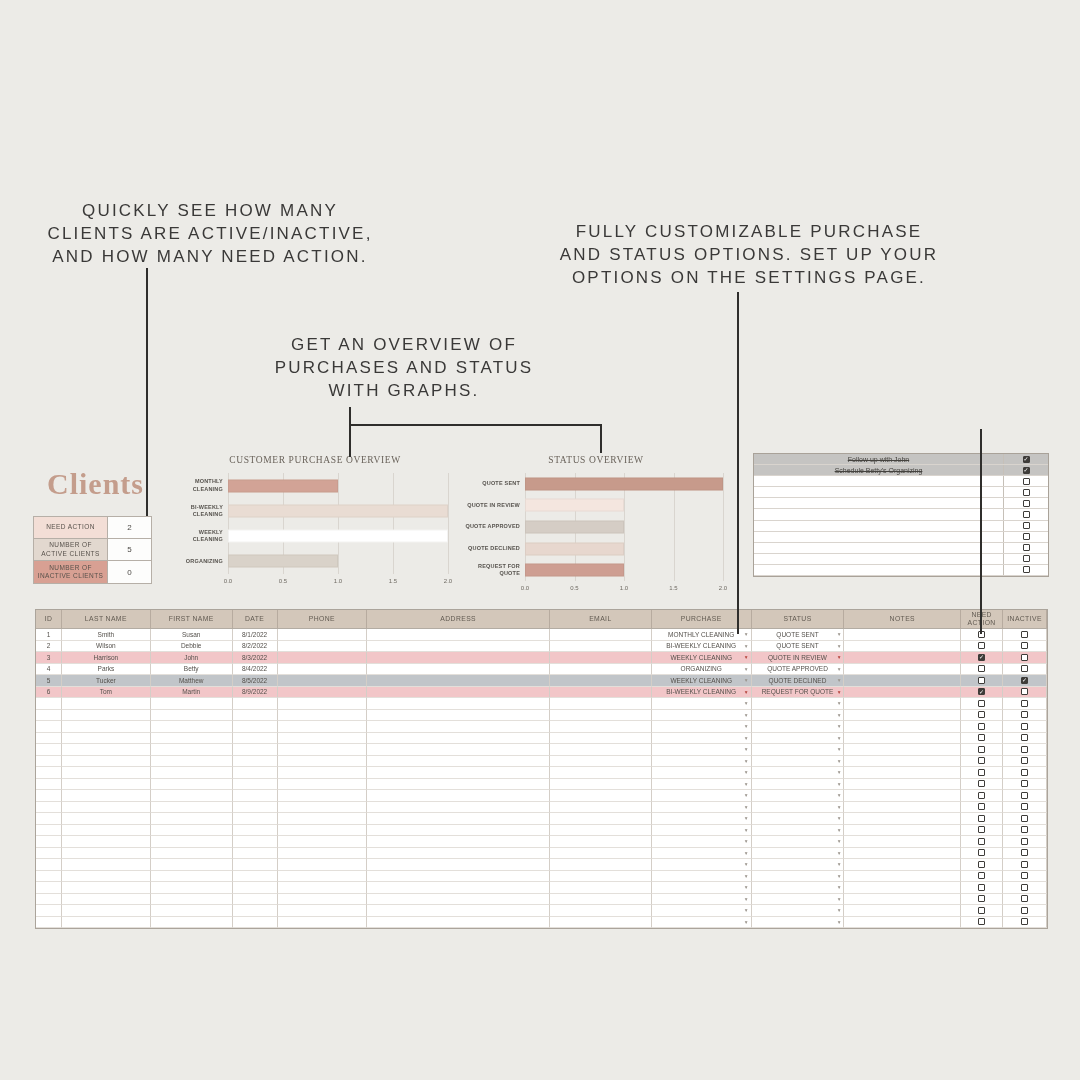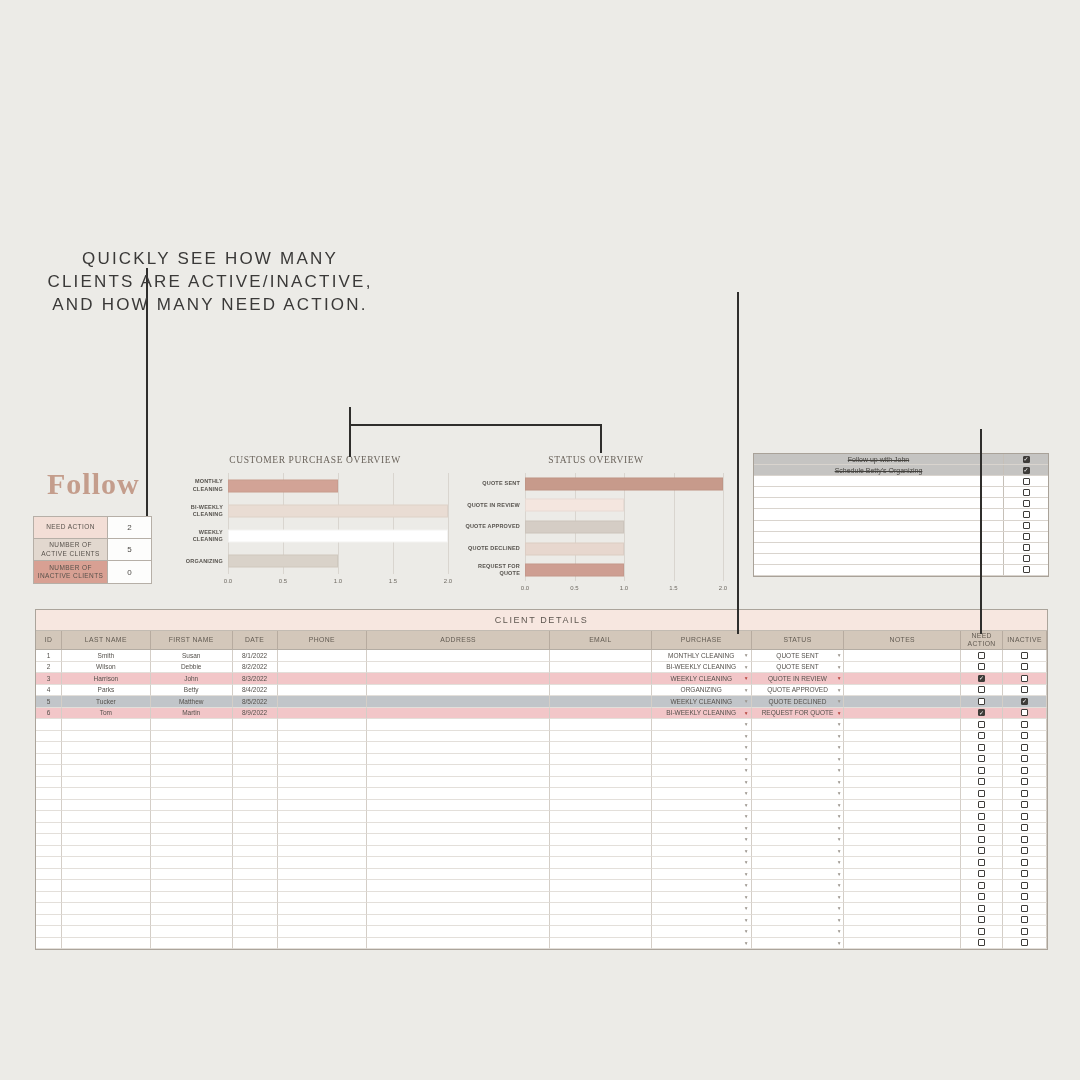--- a/index.html
+++ b/index.html
@@ -6,21 +6,21 @@
   body { margin: 0; background: #ecebe7; }
   #canvas {
     position: relative; width: 1080px; height: 1080px;
     background: #ecebe7; overflow: hidden;
     font-family: "Liberation Sans", sans-serif;
   }
   
   .annotation {
     position: absolute; text-align: center; color: #3a3938;
     font-size: 17px; letter-spacing: 2.2px; line-height: 23px;
-    white-space: pre-line; z-index: 6; margin-top: 48px;
+    white-space: pre-line; z-index: 6;
   }
   .vline { position: absolute; width: 2px; background: #2f2e2c; z-index: 5; }
   .hline { position: absolute; height: 2px; background: #2f2e2c; z-index: 5; }
   
   #clients-title {
     position: absolute; left: 47px; top: 467px;
     font-family: "Liberation Serif", serif; font-weight: bold;
     font-size: 30px; color: #c49d8c; letter-spacing: 1px;
   }
   #stats-table {
@@ -119,29 +119,35 @@
   .cd-row.pink .dd-arrow { color: #b5433b; }
 </style>
 </head>
 <body>
 
 <div id="canvas">
 
   <div class="annotation" style="left:20px; top:199px; width:380px;">QUICKLY SEE HOW MANY
 CLIENTS ARE ACTIVE/INACTIVE,
 AND HOW MANY NEED ACTION.</div>
+  <div class="annotation" style="left:543px; top:220px; width:412px;">FULLY CUSTOMIZABLE PURCHASE
+AND STATUS OPTIONS. SET UP YOUR
+OPTIONS ON THE SETTINGS PAGE.</div>
+  <div class="annotation" style="left:252px; top:333px; width:304px;">GET AN OVERVIEW OF
+PURCHASES AND STATUS
+WITH GRAPHS.</div>
 
   <div class="vline" style="left:146px; top:268px; height:248px;"></div>
   <div class="vline" style="left:737px; top:292px; height:342px;"></div>
   <div class="vline" style="left:980px; top:429px; height:205px;"></div>
   <div class="vline" style="left:349px; top:407px; height:50px;"></div>
   <div class="hline" style="left:349px; top:424px; width:253px;"></div>
   <div class="vline" style="left:600px; top:424px; height:29px;"></div>
 
-  <div id="clients-title">Follow</div>
+  <div id="clients-title">Clients</div>
   <div id="stats-table">
       <div class="stat-row">
         <div class="stat-label" style="background: rgb(243, 222, 214);">NEED ACTION</div>
         <div class="stat-value">2</div>
       </div>
       <div class="stat-row">
         <div class="stat-label" style="background: rgb(226, 216, 207);">NUMBER OF
 ACTIVE CLIENTS</div>
         <div class="stat-value">5</div>
       </div>
@@ -308,21 +314,20 @@
         <div class="todo-row">
           <div class="todo-task"></div>
           <div class="todo-cbcell">
             <div class="cb"></div>
           </div>
         </div>
       </div>
   </div>
 
   <div id="client-table">
-    <div id="client-title">CLIENT DETAILS</div>
     <div id="client-header">
         <div class="ch-cell" style="width: 26px;">ID</div>
         <div class="ch-cell" style="width: 89px;">LAST NAME</div>
         <div class="ch-cell" style="width: 82px;">FIRST NAME</div>
         <div class="ch-cell" style="width: 45px;">DATE</div>
         <div class="ch-cell" style="width: 90px;">PHONE</div>
         <div class="ch-cell" style="width: 183px;">ADDRESS</div>
         <div class="ch-cell" style="width: 102px;">EMAIL</div>
         <div class="ch-cell" style="width: 100px;">PURCHASE</div>
         <div class="ch-cell" style="width: 93px;">STATUS</div>

